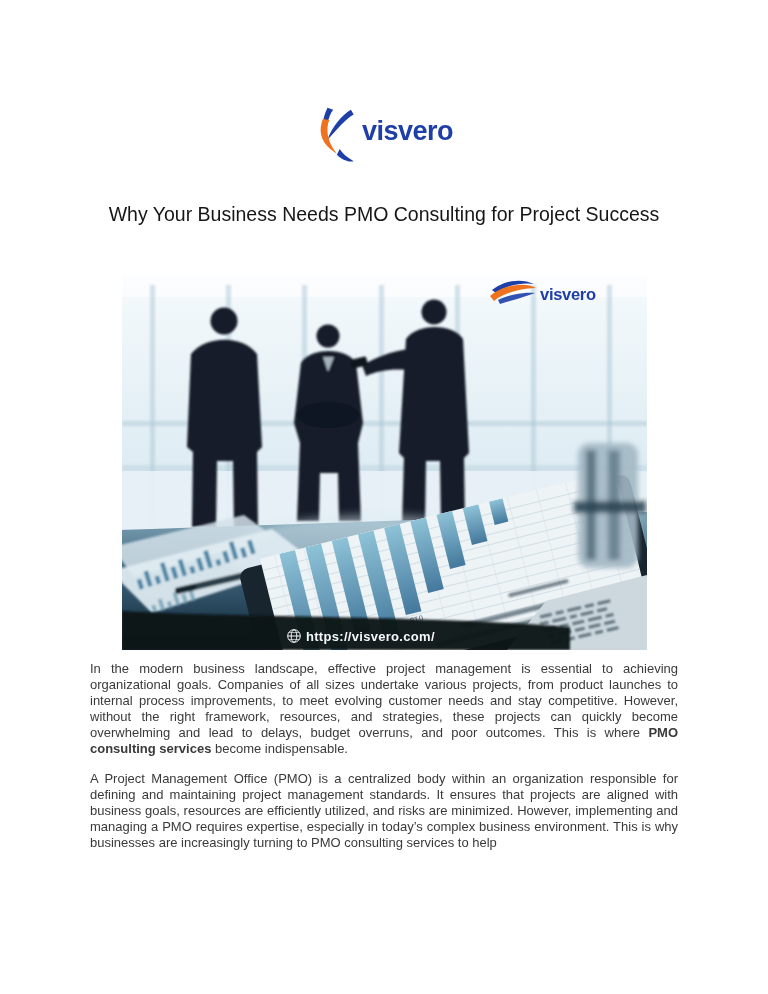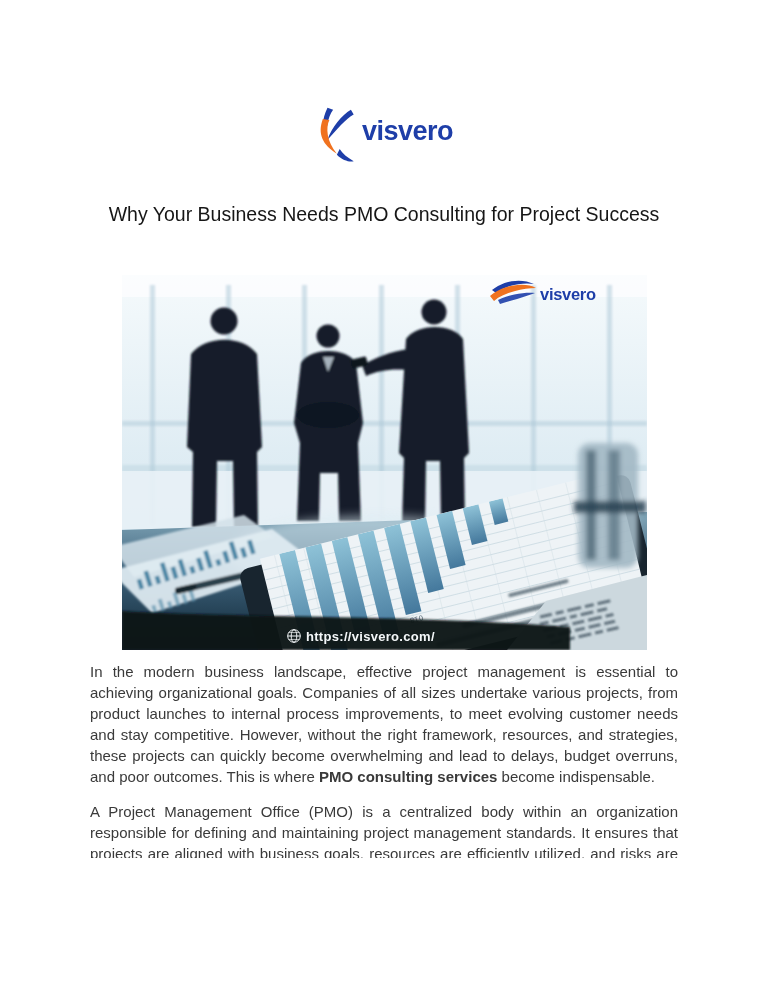--- a/index.html
+++ b/index.html
@@ -24,21 +24,21 @@
   }
   
   .hero{
     position:absolute;top:275px;left:122px;width:525px;height:375px;margin:0;
     overflow:hidden;
   }
   .hero svg{display:block;}
   
   .body-text{
     position:absolute;top:661px;left:90px;width:588px;
-    font-size:15px;line-height:21px;color:var(--body_text,#3a3a3a);
+    font-size:13px;line-height:16px;color:var(--body_text,#3a3a3a);
     text-align:justify;
   }
   .body-text p{margin:0 0 14px 0;}
   .body-text strong{color:var(--body_text,#3a3a3a);}
 </style>
 </head>
 <body>
 
 <div class="page">
 

